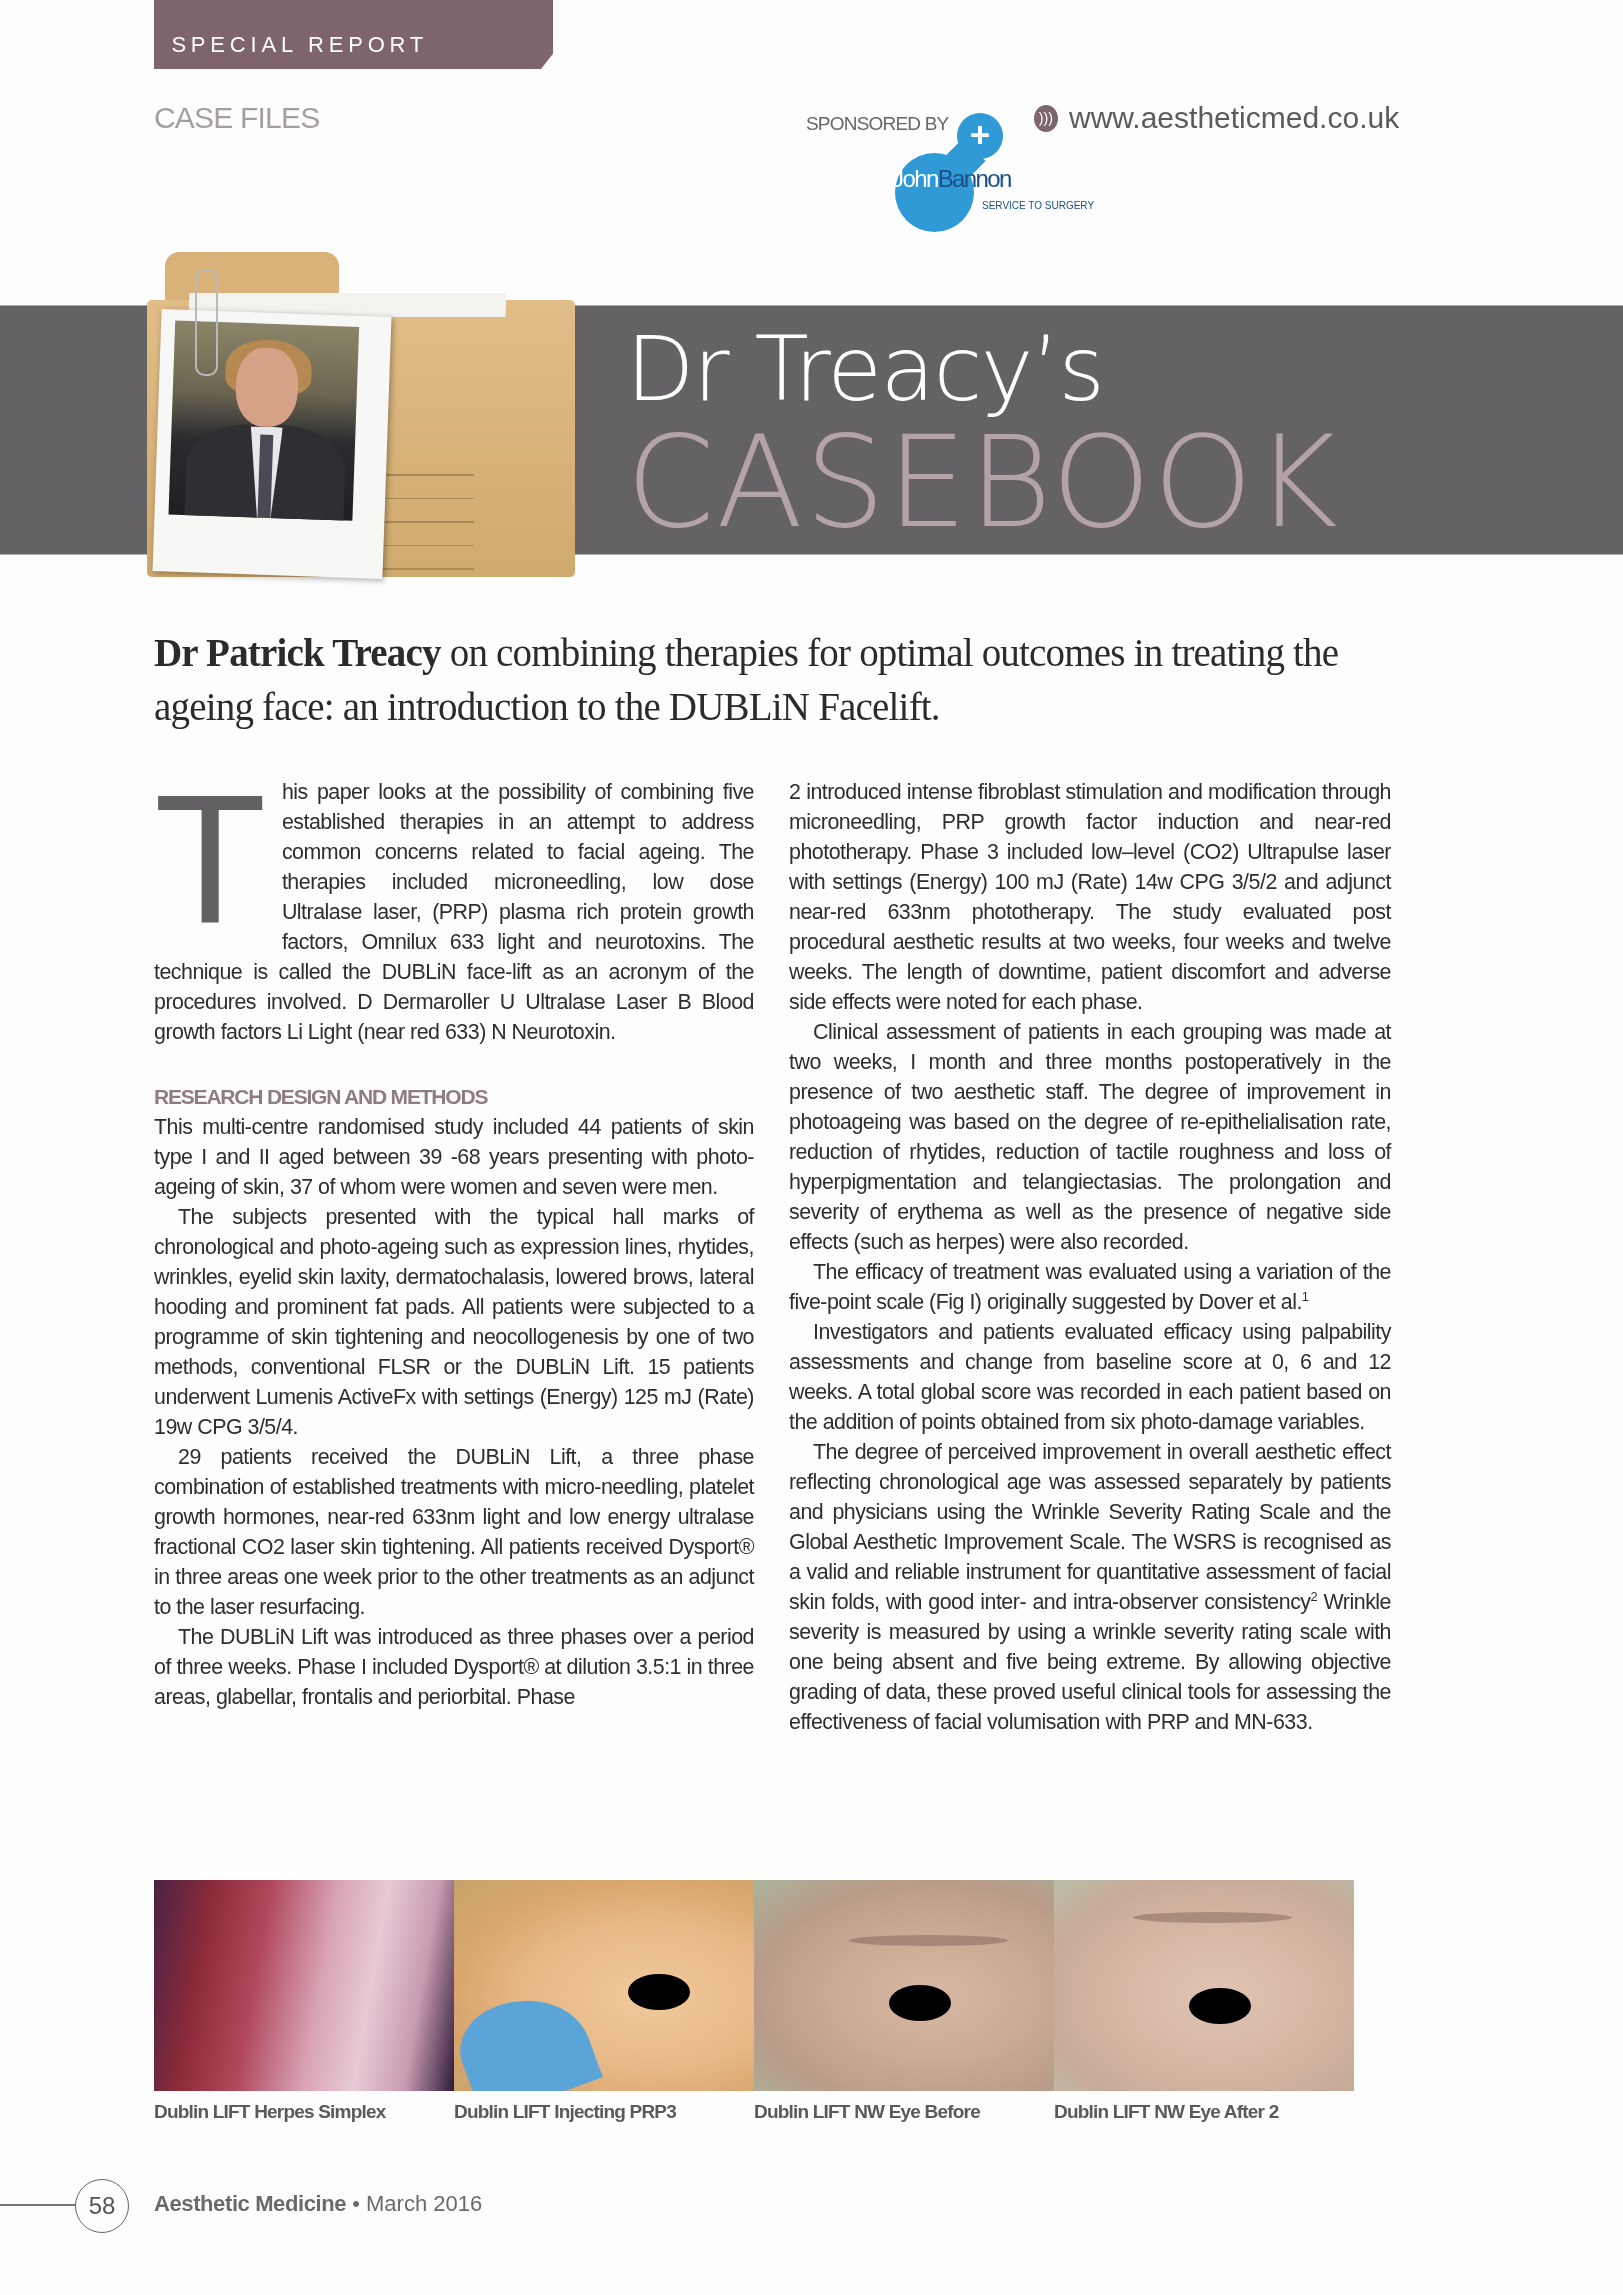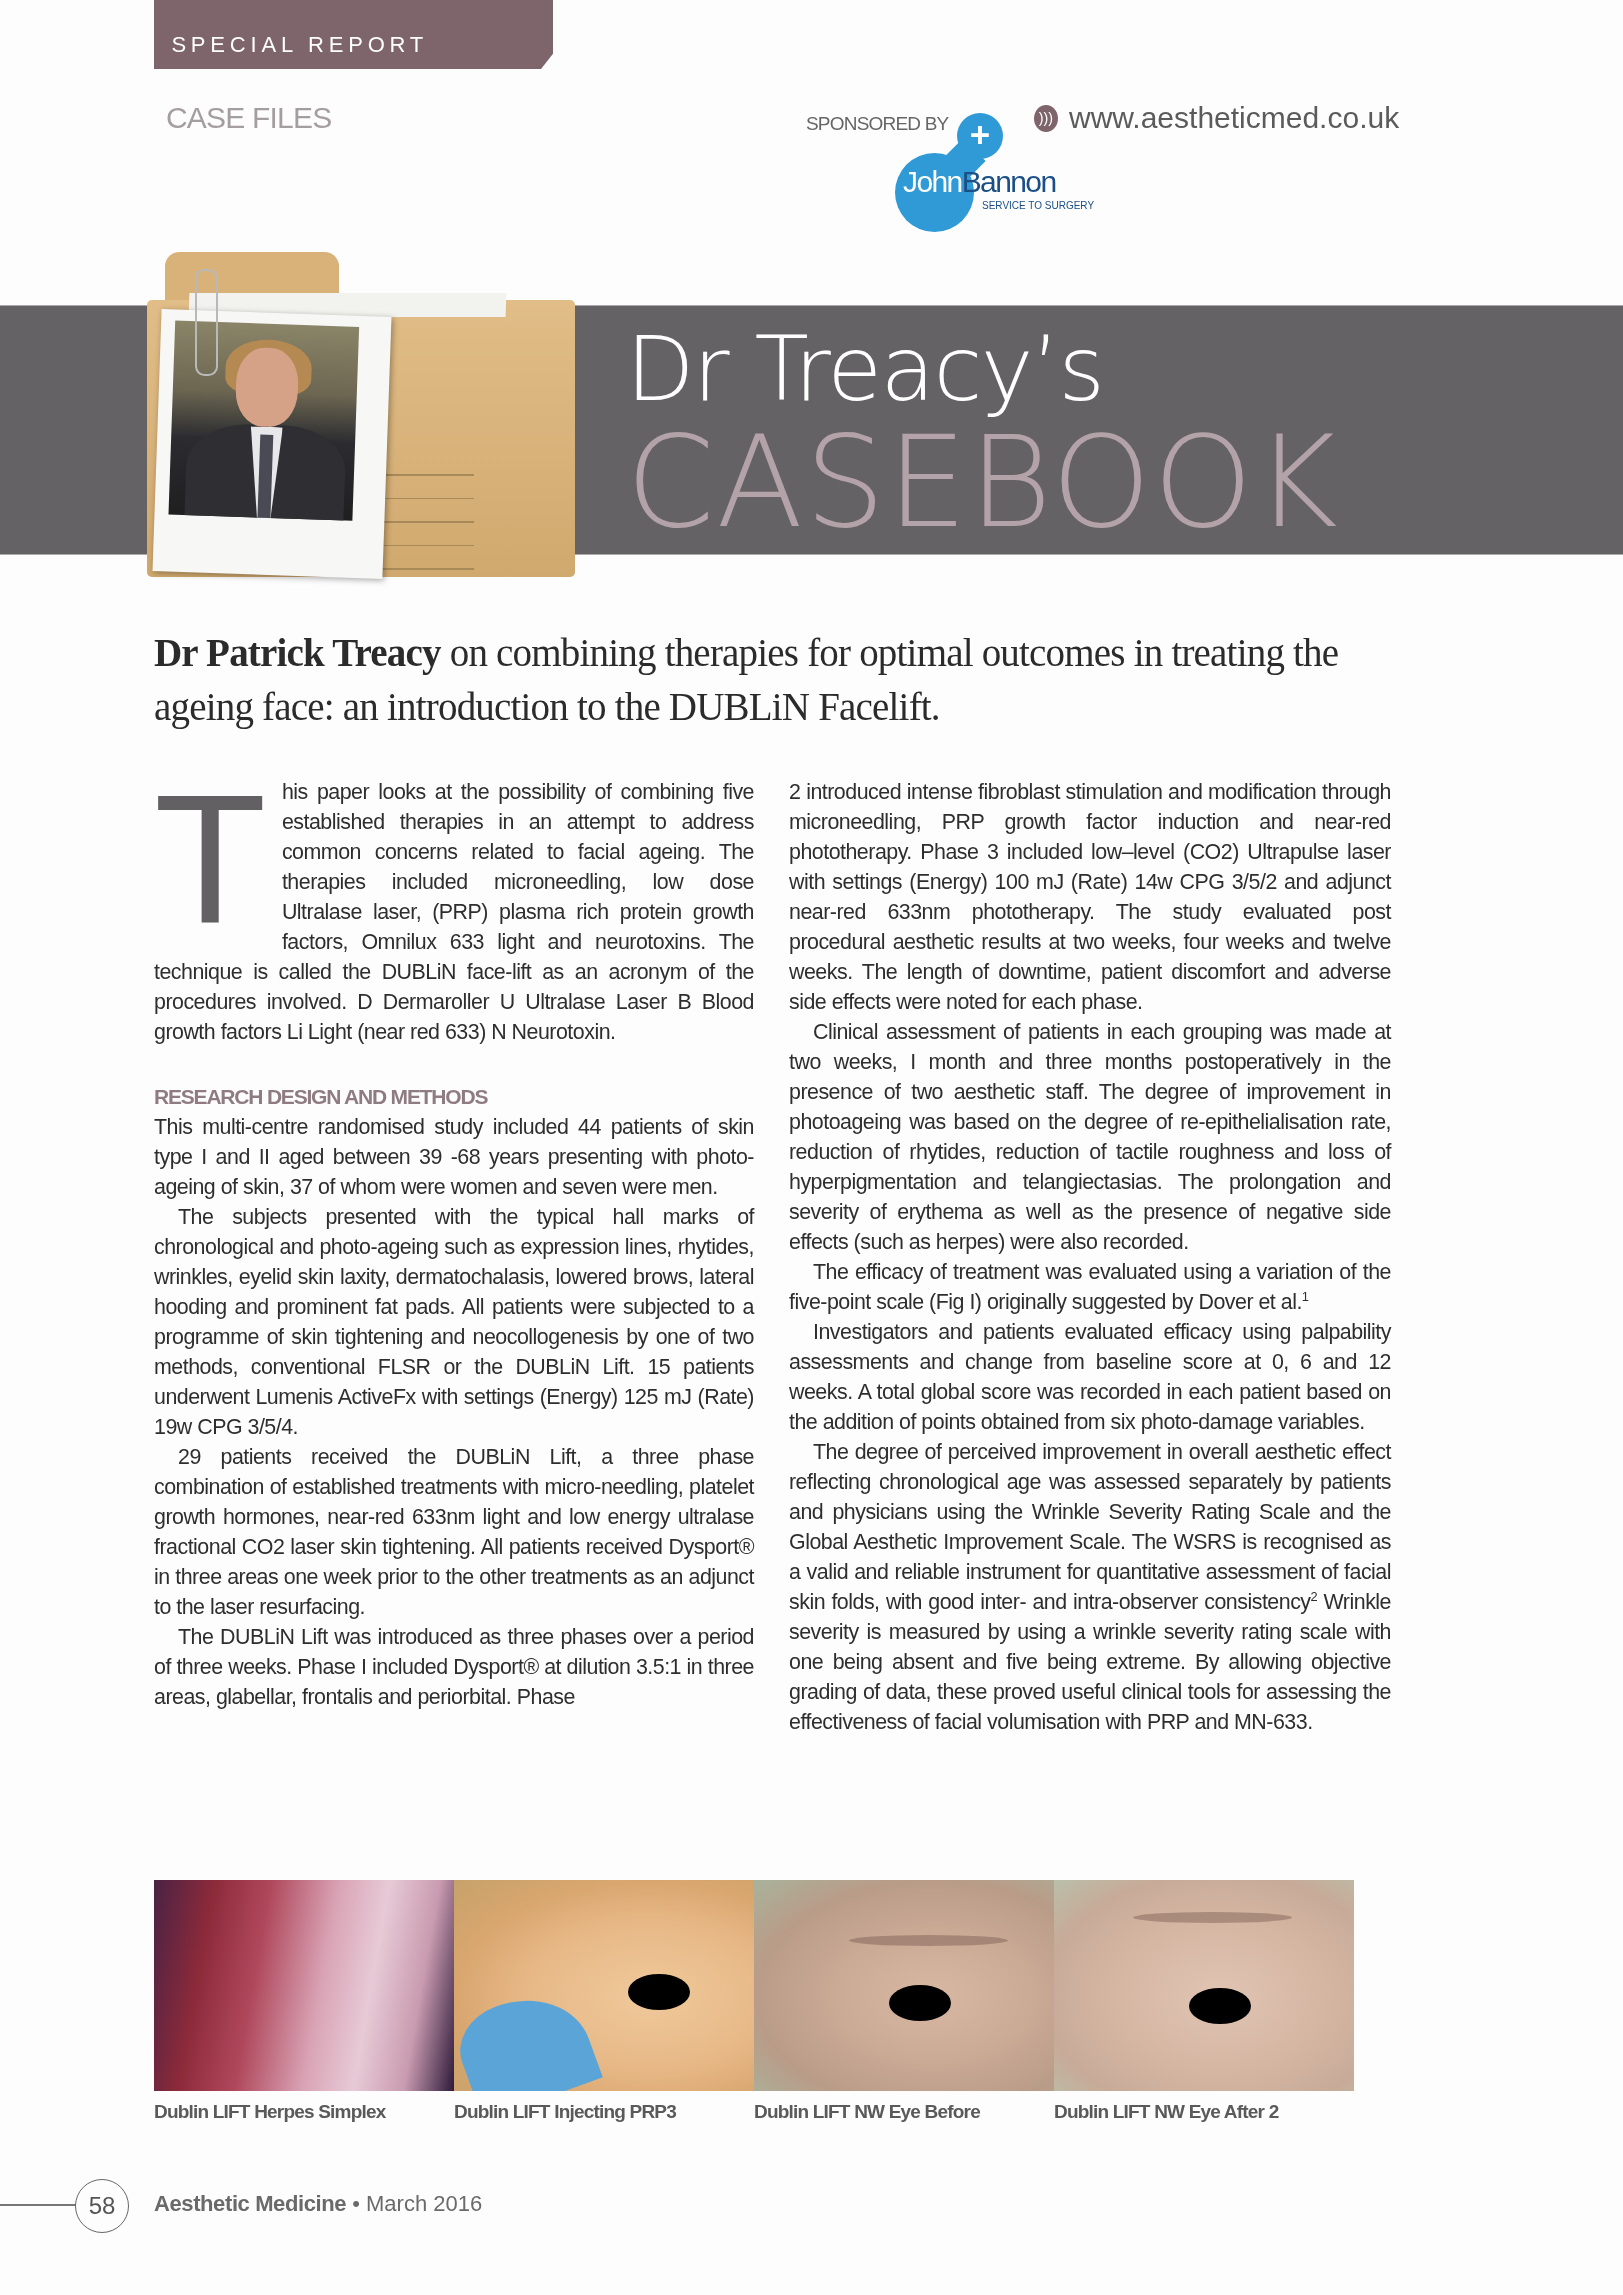--- a/index.html
+++ b/index.html
@@ -14,28 +14,28 @@
   .special-tab {
     left: 154px; top: 0; width: 399px; height: 69px;
     background: #7e656b;
     clip-path: polygon(0 0, 100% 0, 100% 78%, 97% 100%, 0 100%);
   }
   .special-tab span {
     position: absolute; left: 17.4px; top: 32px;
     color: #fff; font-size: 22px; letter-spacing: 4.8px; font-weight: 400;
   }
   .case-files {
-    left: 166px; top: 101px; font-size: 30px; color: #a59ea1; letter-spacing: -0.8px;
+    left: 154px; top: 101px; font-size: 30px; color: #a59ea1; letter-spacing: -0.8px;
   }
   .sponsored { left: 806px; top: 113px; font-size: 19px; color: #666; letter-spacing: -0.8px; }
   .logo-jb { left: 892px; top: 113px; width: 166px; height: 111px; }
   .logo-jb .big { position: absolute; left: 3.2px; top: 40px; width: 79px; height: 79px; border-radius: 50%; background: #2f9ad6; }
   .logo-jb .small { position: absolute; left: 65px; top: 0; width: 46px; height: 46px; border-radius: 50%; background: #2f9ad6; color:#fff; font-size: 35px; text-align:center; line-height: 44px; font-weight: 700; }
   .logo-jb .neck { position: absolute; left: 55px; top: 32px; width: 32px; height: 32px; background: #2f9ad6; transform: rotate(45deg); }
-  .logo-jb .name { position: absolute; left: 11px; top: 52px; font-size: 30px; letter-spacing: -1.6px; color: #fff; white-space: nowrap; }
+  .logo-jb .name { position: absolute; left: 0; top: 52px; font-size: 24px; letter-spacing: -1.6px; color: #fff; white-space: nowrap; }
   .logo-jb .name b { color: #1b4f86; font-weight: 400; }
   .logo-jb .tag { position: absolute; left: 90px; top: 87px; font-size: 10px; color: #1b4f86; white-space: nowrap; }
   .web { left: 1034px; top: 101px; display: flex; align-items: center; gap: 11px; }
   .web .rss { width: 24px; height: 27px; border-radius: 50%; background: #7e656b; color: #fff; font-size: 14.3px; text-align: center; line-height: 27px; }
   .web span.url { font-size: 30px; color: #5b5b5b; letter-spacing: 0px; }
 
   
   .banner { left: 0; top: 305px; width: 1623px; height: 248px; background: #656265; border-top: 1.6px solid #aaa; border-bottom: 1.6px solid #aaa; }
   .folder { left: 141px; top: 252px; width: 428px; height: 325px; }
   .folder .tab { position:absolute; left: 24px; top: 0; width: 174px; height: 63px; background:#d9b27a; border-radius: 14.3px 14.3px 0 0; }

